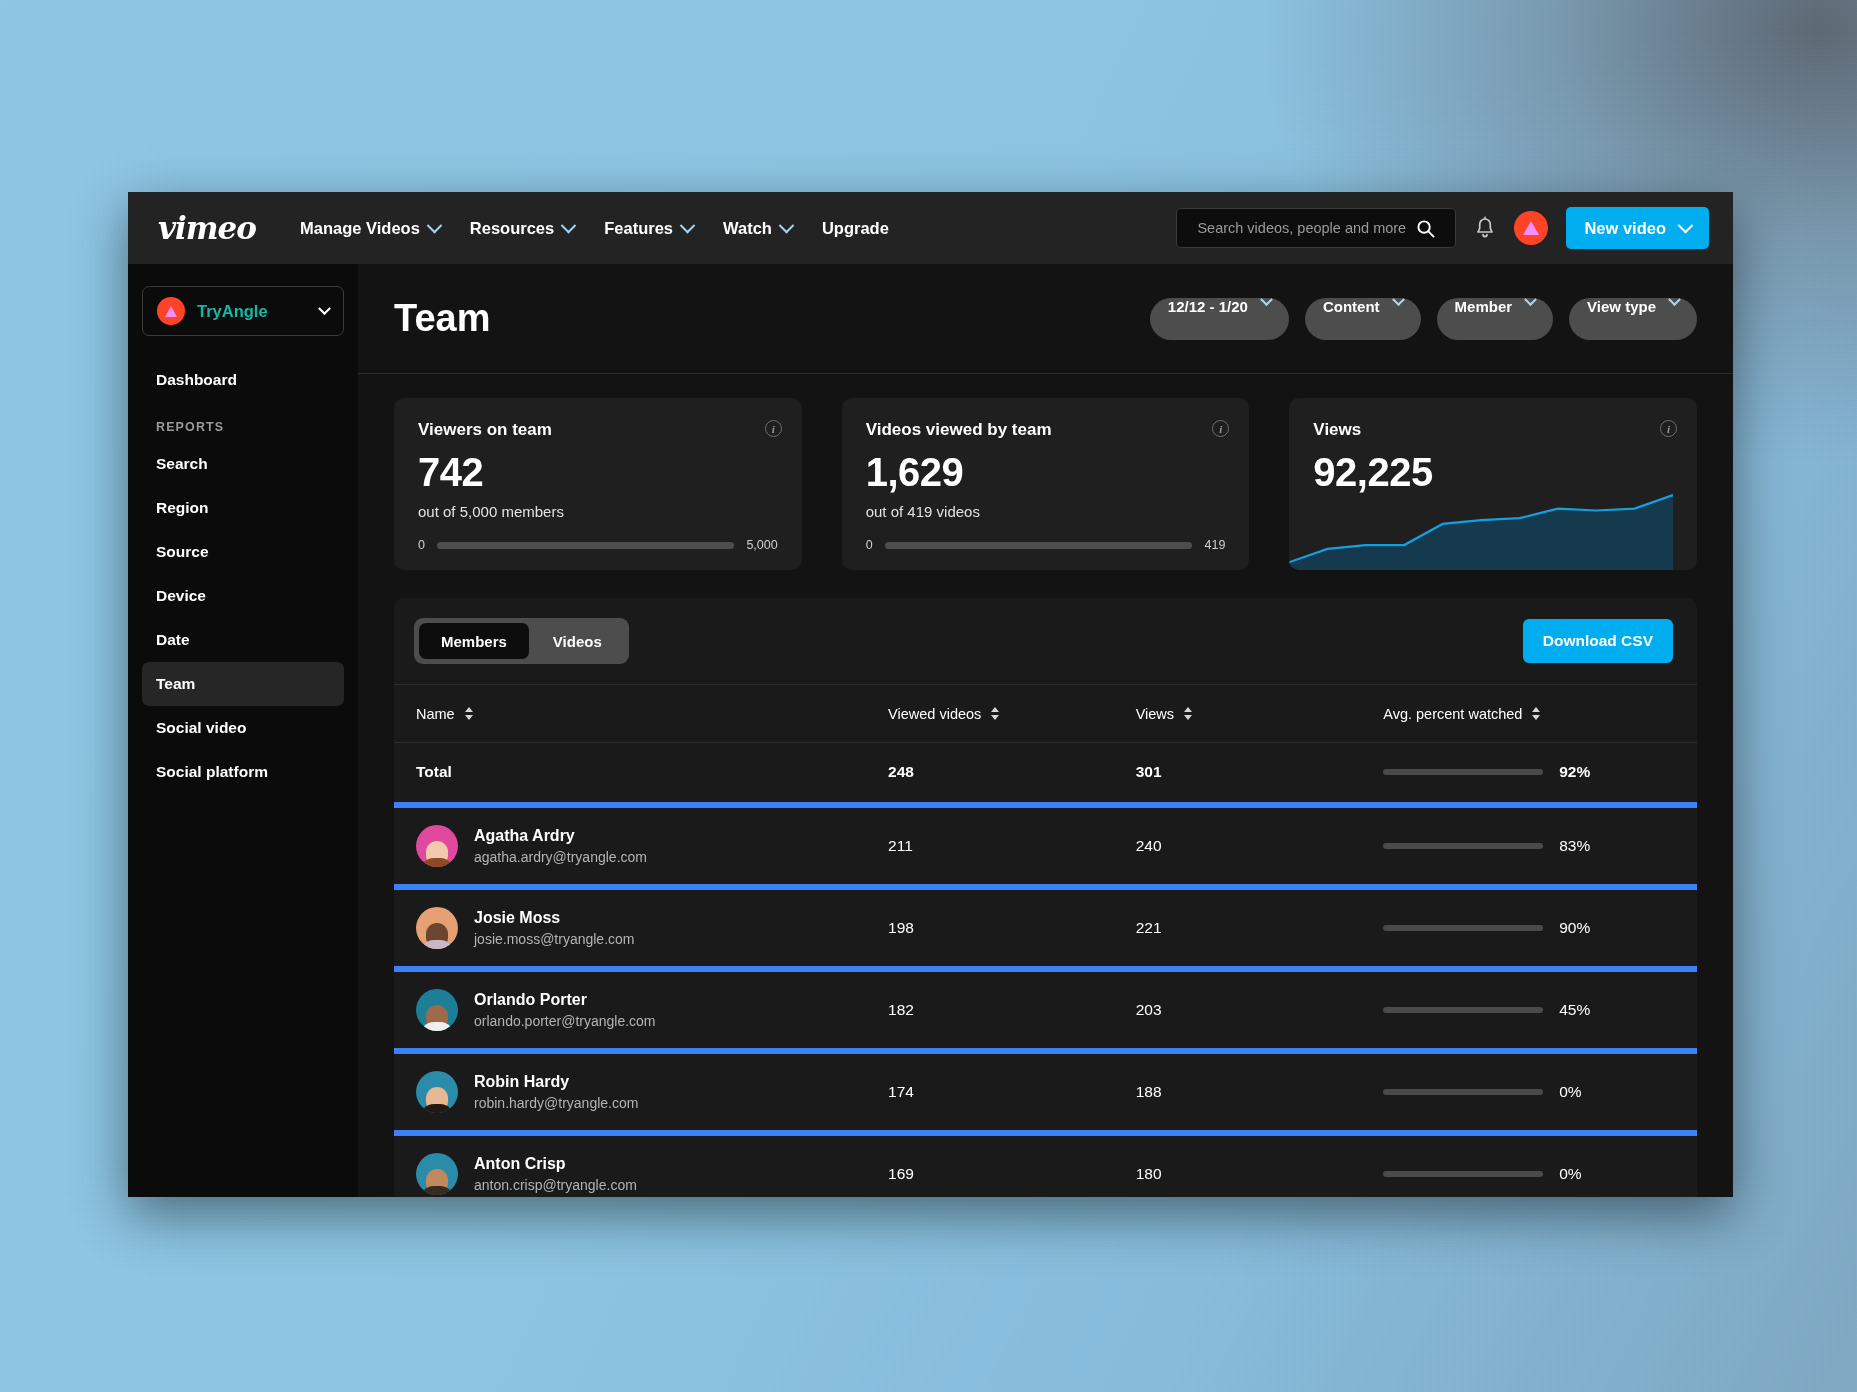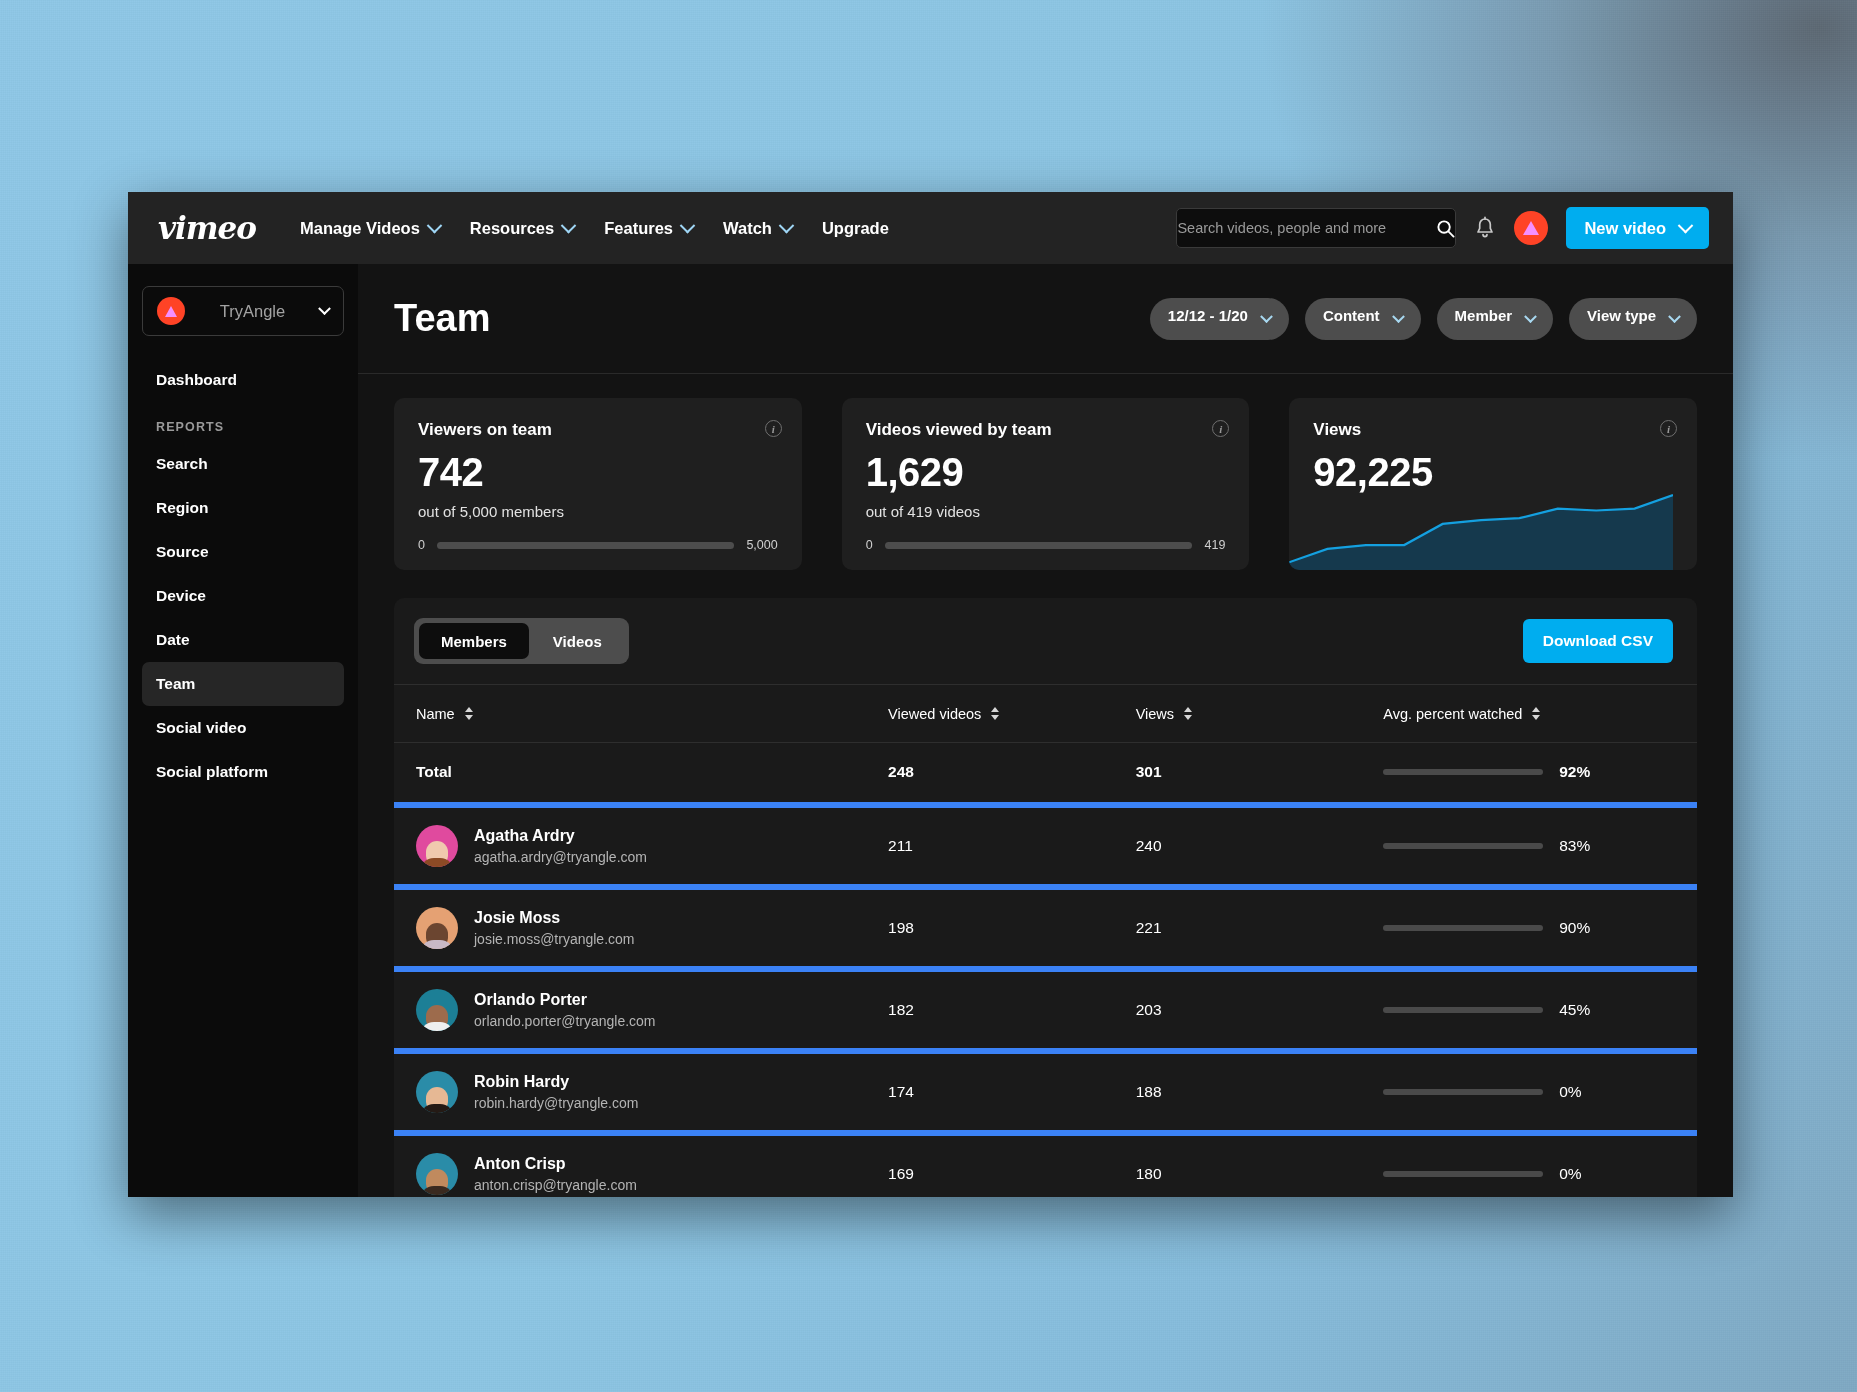--- a/index.html
+++ b/index.html
@@ -61,21 +61,21 @@
     border-right: 2.2px solid currentColor; border-bottom: 2.2px solid currentColor;
     transform: rotate(45deg) translate(-2px,-2px);
   }
   .nav-item .chev { color: #9fd6f5; }
   .topnav-right {
     margin-left: auto; display: flex; align-items: center; gap: 18px;
   }
   .search-box {
     width: 280px; height: 40px;
     background: #0d0d0d; border: 1px solid #3a3a3a; border-radius: 5px;
-    display: flex; align-items: center; padding: 0 0;
+    display: flex; align-items: center; padding: 0 20px;
   }
   .search-box input {
     flex: 1; background: transparent; border: none; outline: none;
     color: #d6d6d6; font-size: 14.5px; font-family: "Liberation Sans", sans-serif;
   }
   .search-box input::placeholder { color: #9a9a9a; }
   .icon-btn { cursor: pointer; display: flex; align-items: center; justify-content: center; }
   .avatar-dot {
     width: 34px; height: 34px; border-radius: 50%;
     background: #ff4326;
@@ -103,21 +103,21 @@
     padding: 22px 14px 0 14px;
     flex-shrink: 0;
   }
   .team-switch {
     height: 50px; border: 1px solid #3b3b3b; border-radius: 7px;
     display: flex; align-items: center; gap: 12px;
     padding: 0 14px; cursor: pointer; margin-bottom: 22px;
   }
   .team-switch .avatar-dot { width: 28px; height: 28px; }
   .team-switch .tri { border-left-width: 6.5px; border-right-width: 6.5px; border-bottom-width: 11.5px; }
-  .team-switch-name { color: #a3a3a3; font-size: 16.5px; font-weight: 400; flex: 1; text-align: center; }
+  .team-switch-name { color: #14b8a6; font-size: 16.5px; font-weight: 700; flex: 1; }
   .team-switch .chev { color: #fff; width: 9px; height: 9px; }
   .side-link {
     height: 44px; display: flex; align-items: center;
     padding: 0 14px; border-radius: 7px;
     color: #fff; font-size: 15.5px; font-weight: 700; cursor: pointer;
   }
   .side-link.active { background: #262626; }
   .side-section {
     color: #9a9a9a; font-size: 12.5px; font-weight: 700;
     letter-spacing: .09em; padding: 18px 14px 8px 14px;
@@ -129,22 +129,22 @@
     display: flex; flex-direction: column;
   }
   .main-header {
     height: 110px; display: flex; align-items: center;
     padding: 0 36px; border-bottom: 1px solid #2a2a2a;
   }
   .page-title { color: #fff; font-size: 38px; font-weight: 700; }
   .filters { margin-left: auto; display: flex; gap: 16px; }
   .filter-pill {
     height: 42px; background: #4d4d4d; border-radius: 21px;
-    display: flex; align-items: flex-end; gap: 14px;
-    padding: 16px 18px; color: #fff; font-size: 15px; font-weight: 700;
+    display: flex; align-items: flex-start; gap: 14px;
+    padding: 0 18px; color: #fff; font-size: 15px; font-weight: 700;
     cursor: pointer; white-space: nowrap;
   }
   .filter-pill .chev { color: #a8d8f0; width: 9px; height: 9px; }
 
   .main-scroll { flex: 1; padding: 24px 36px 0 36px; overflow: hidden; }
 
   
   .cards { display: flex; gap: 40px; }
   .card {
     flex: 1; background: #1f1f1f; border-radius: 10px;

